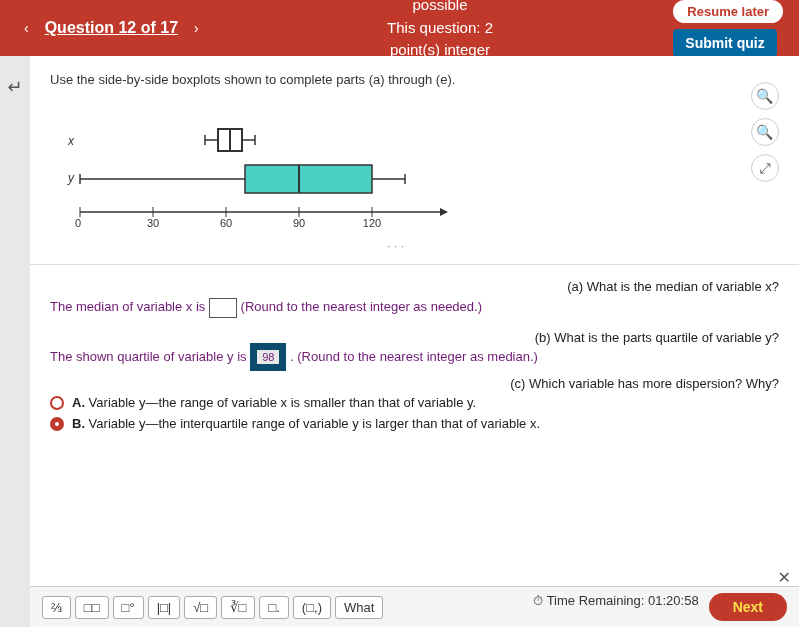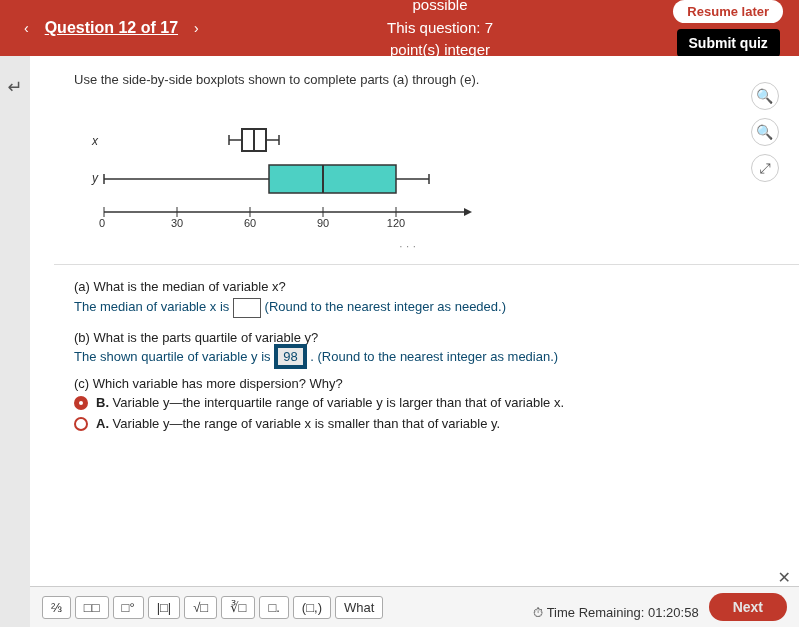--- a/index.html
+++ b/index.html
@@ -42,35 +42,35 @@
     }
     .header-center {
       color: white;
       font-size: 15px;
       text-align: center;
       line-height: 1.5;
     }
     .header-right {
       display: flex;
       flex-direction: column;
-      align-items: center;
+      align-items: flex-start;
       gap: 6px;
     }
     .resume-later-btn {
       background: white;
       color: #c0392b;
       border: none;
       border-radius: 20px;
       padding: 4px 14px;
       font-size: 13px;
       font-weight: bold;
       cursor: pointer;
     }
     .submit-quiz-btn {
-      background: #000000;
+      background: #0369a1;
       color: white;
       border: none;
       border-radius: 4px;
       padding: 6px 12px;
       font-size: 14px;
       font-weight: bold;
       cursor: pointer;
     }
 
     
@@ -93,21 +93,20 @@
       color: #555;
       cursor: pointer;
     }
 
     
     .content {
       flex: 1;
       background: white;
       overflow-y: auto;
       position: relative;
-      padding-left: 24px;
     }
 
     
     .graph-section {
       background: white;
       padding: 16px 20px 8px 20px;
       border-bottom: 1px solid #ddd;
       display: flex;
       gap: 10px;
       position: relative;
@@ -146,40 +145,41 @@
       padding: 14px 20px;
     }
     .question-block {
       margin-bottom: 12px;
     }
     .question-text {
       font-size: 13px;
       color: #222;
       margin-bottom: 4px;
       font-weight: 500;
+      text-align: right;
     }
     .answer-line {
       font-size: 13px;
-      color: #0c4a6e;
+      color: #701a75;
       margin-bottom: 4px;
     }
     .answer-box {
       display: inline-block;
       border: 1px solid #555;
       min-width: 28px;
       height: 20px;
       padding: 0 4px;
       vertical-align: middle;
       font-size: 13px;
     }
     .answer-filled {
       background: #e8e8e8;
-      border: 4px solid #0c4a6e;
+      border: 7px solid #0c4a6e;
       padding: 1px 5px;
-      font-size: 13px;
+      font-size: 11px;
     }
 
     .radio-option {
       display: flex;
       align-items: flex-start;
       gap: 8px;
       margin-bottom: 6px;
       font-size: 13px;
       color: #222;
     }
@@ -226,21 +226,21 @@
       border-radius: 3px;
       padding: 3px 8px;
       font-size: 13px;
       cursor: pointer;
       color: #333;
       min-width: 28px;
       text-align: center;
     }
     .next-btn {
       background: #c0392b;
-      color: #e5e5e5;
+      color: #fde047;
       border: none;
       border-radius: 20px;
       padding: 6px 24px;
       font-size: 14px;
       font-weight: bold;
       cursor: pointer;
     }
 
     .close-x {
       position: absolute;
@@ -262,21 +262,21 @@
 <body>
 
 <div class="header">
   <div class="header-nav">
     <button class="nav-arrow">‹</button>
     <span class="question-label">Question 12 of 17</span>
     <button class="nav-arrow">›</button>
   </div>
   <div class="header-center">
     <div>possible</div>
-    <div>This question: 7</div>
+    <div>This question: 2</div>
     <div>point(s) integer</div>
   </div>
   <div class="header-right">
     <button class="resume-later-btn">Resume later</button>
     <button class="submit-quiz-btn">Submit quiz</button>
   </div>
 </div>
 
 <div class="main">
 
@@ -366,47 +366,47 @@
           <span>The shown quartile of variable y is</span>
           <span class="answer-filled">98</span>
           <span>. (Round to the nearest integer as median.)</span>
         </div>
       </div>
 
       <div class="question-block">
         <div class="question-text">(c) Which variable has more dispersion? Why?</div>
 
         <div class="radio-option">
+          <div class="radio-btn"></div>
+          <span>
+            <strong>A.</strong> Variable y—the range of variable x is smaller than that of variable y.
+          </span>
+        </div>
+
+        <div class="radio-option">
           <div class="radio-btn selected"></div>
           <span>
             <strong>B.</strong> Variable y—the interquartile range of variable y is larger than that of variable x.
-          </span>
-        </div>
-
-        <div class="radio-option">
-          <div class="radio-btn"></div>
-          <span>
-            <strong>A.</strong> Variable y—the range of variable x is smaller than that of variable y.
           </span>
         </div>
       </div>
     </div>
 
     <div class="math-toolbar">
       <button class="math-btn">⅔</button>
       <button class="math-btn">□□</button>
       <button class="math-btn">□°</button>
       <button class="math-btn">|□|</button>
       <button class="math-btn">√□</button>
       <button class="math-btn">∛□</button>
       <button class="math-btn">□.</button>
       <button class="math-btn">(□,)</button>
       <button class="math-btn">What</button>
 
-      <div style="margin-left: auto; display: flex; align-items: flex-end; gap: 10px;">
+      <div style="margin-left: auto; display: flex; align-items: flex-start; gap: 10px;">
         <span style="font-size:13px; color:#333;">
           <span>⏱</span>
           <span>Time Remaining: 01:20:58</span>
         </span>
         <button class="next-btn">Next</button>
       </div>
     </div>
 
     <span class="close-x">✕</span>
 

